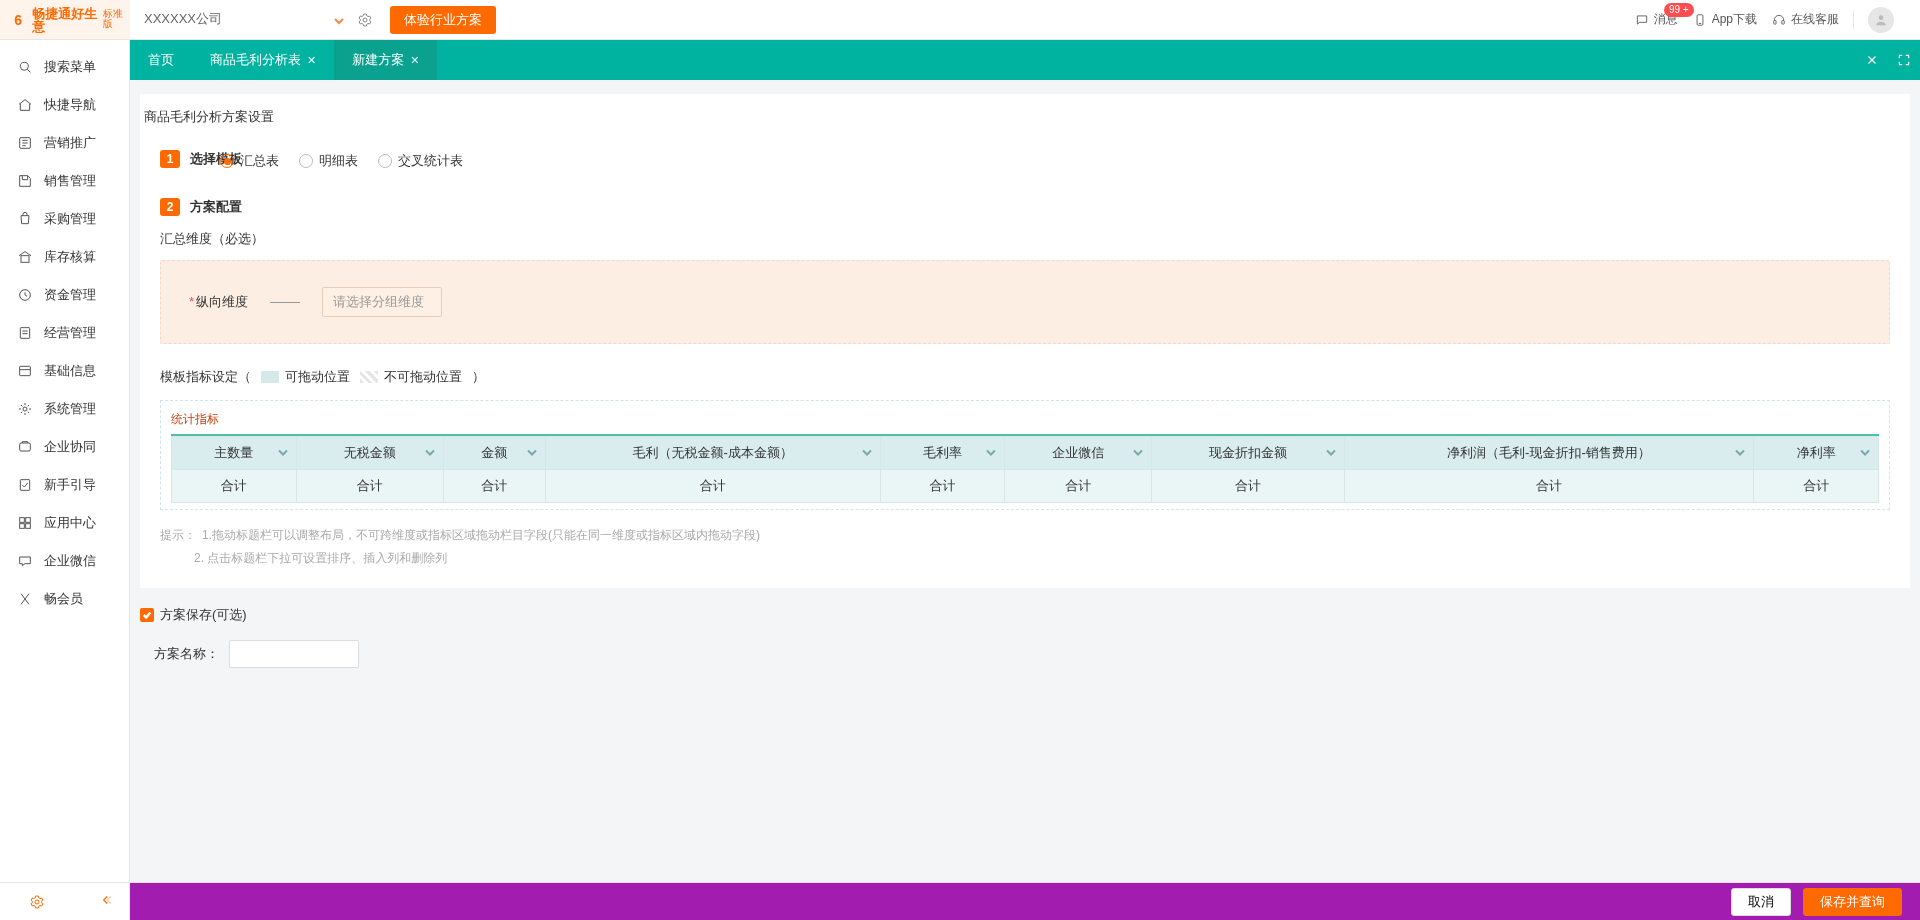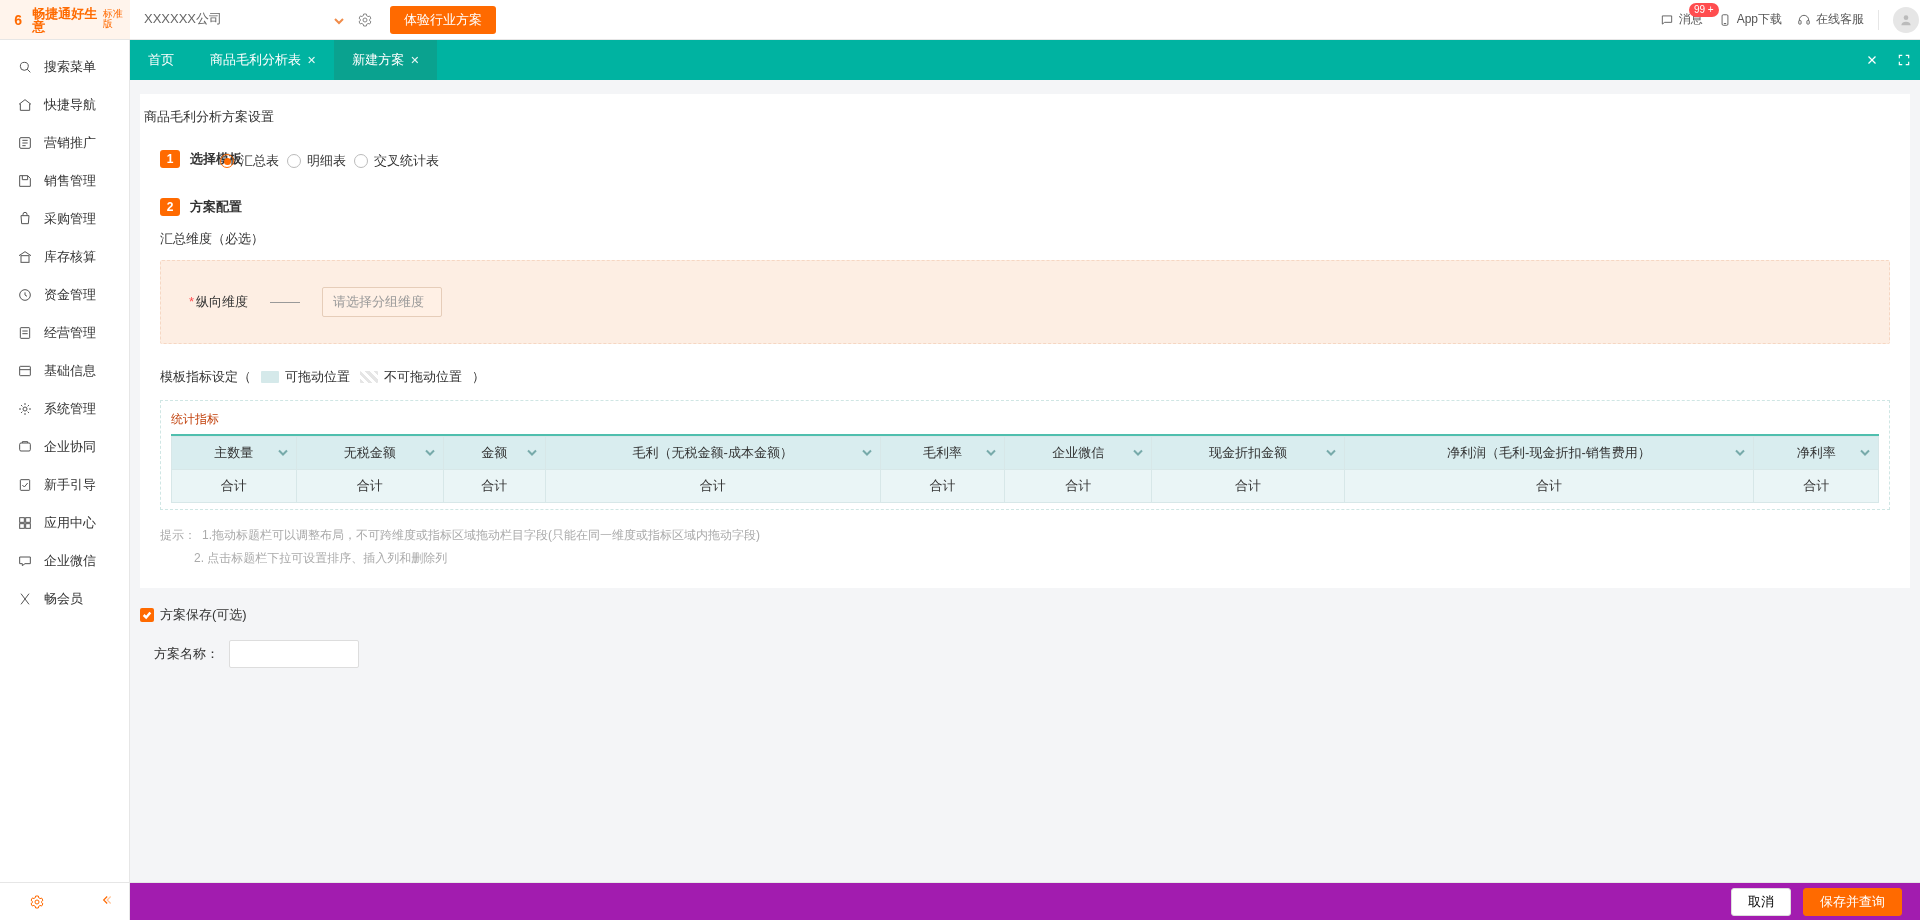--- a/index.html
+++ b/index.html
@@ -27,21 +27,21 @@
   .brand-logo{width:18px;height:18px;border-radius:4px;display:flex;align-items:center;justify-content:center;color:var(--orange);font-weight:bold;font-size:14px;}
   .brand-text{display:flex;flex-direction:row;line-height:1;}
   .brand-title{color:var(--orange);font-size:13px;font-weight:600;}
   .brand-sub{color:var(--orange);font-size:10px;margin-top:2px;}
   .company-select{margin-left:14px;width:200px;height:26px;border:none;border-bottom:1px solid transparent;display:flex;align-items:center;justify-content:space-between;color:#666;cursor:pointer;}
   .chev{width:10px;height:10px;display:inline-block;}
   .chev svg{width:10px;height:10px;stroke:#f08c4a;fill:none;stroke-width:2;}
   .gear{width:26px;height:26px;margin-left:8px;display:flex;align-items:center;justify-content:center;cursor:pointer;}
   .gear svg{width:16px;height:16px;stroke:#888;fill:none;stroke-width:1.5;}
   .cta{margin-left:12px;height:28px;padding:0 14px;background:var(--orange);color:#fff;border:none;border-radius:3px;font-size:13px;cursor:pointer;}
-  .top-right{margin-left:auto;display:flex;align-items:center;gap:14px;padding-right:1px;height:100%;}
+  .top-right{margin-left:auto;display:flex;align-items:center;gap:14px;padding-right:26px;height:100%;}
   .tr-item{display:flex;align-items:center;gap:4px;color:#555;cursor:pointer;position:relative;font-size:12px;}
   .tr-icon{width:16px;height:16px;display:inline-flex;align-items:center;justify-content:center;}
   .tr-icon svg{width:14px;height:14px;stroke:#555;fill:none;stroke-width:1.5;}
   .badge{position:absolute;top:-8px;right:-16px;background:#ff4d4f;color:#fff;font-size:10px;border-radius:8px;padding:0 5px;line-height:14px;}
   .divider{width:1px;height:20px;background:var(--border);}
   .avatar{width:26px;height:26px;border-radius:50%;background:#e6e6e6;display:flex;align-items:center;justify-content:center;}
   .avatar svg{width:14px;height:14px;fill:#bbb;}
   
   .sidebar{grid-column:1;grid-row:2/4;border-right:1px solid var(--border);display:flex;flex-direction:column;background:#fff;}
   .side-list{flex:1;overflow:auto;padding-top:8px;}
@@ -60,21 +60,21 @@
   .tabs-right{margin-left:auto;display:flex;align-items:center;}
   .tabs-right .tbtn{width:32px;height:100%;display:flex;align-items:center;justify-content:center;cursor:pointer;}
   .tabs-right svg{width:14px;height:14px;stroke:#fff;fill:none;stroke-width:2;}
   .content{flex:1;overflow:auto;padding:14px 10px 10px 10px;}
   .panel{background:#fff;padding:0;}
   .panel-title{padding:14px 0 14px 4px;color:#333;font-size:13px;}
   .section{padding:4px 20px 18px 20px;}
   .step-row{display:flex;align-items:center;gap:10px;margin:6px 0 14px 0;}
   .step-badge{background:var(--orange);color:#fff;width:20px;height:18px;border-radius:3px;display:flex;align-items:center;justify-content:center;font-size:12px;font-weight:600;}
   .step-label{font-weight:600;color:#333;}
-  .radio-row{display:flex;align-items:flex-end;gap:8px;margin-left:60px;margin-top:-30px;}
+  .radio-row{display:flex;align-items:flex-end;gap:20px;margin-left:60px;margin-top:-30px;}
   .radio{display:flex;align-items:center;gap:6px;cursor:pointer;color:#333;}
   .radio .dot{width:14px;height:14px;border-radius:50%;border:1px solid #bbb;display:inline-flex;align-items:center;justify-content:center;}
   .radio.sel .dot{border-color:var(--orange);}
   .radio.sel .dot::after{content:"";width:7px;height:7px;border-radius:50%;background:var(--orange);}
   .subhead{color:#333;margin:6px 0 12px 0;}
   .warn-box{border:1px dashed var(--warn-border);background:var(--warn-bg);border-radius:2px;padding:26px 28px;display:flex;align-items:center;gap:14px;}
   .req-star{color:#ff4d4f;margin-right:2px;}
   .wlabel{color:#333;}
   .wline{width:30px;height:1px;background:#999;display:inline-block;margin:0 8px;}
   .winput{border:1px solid #e6cdb9;background:#fff0e5;color:#999;height:30px;width:120px;display:flex;align-items:center;padding:0 10px;border-radius:2px;cursor:pointer;}

